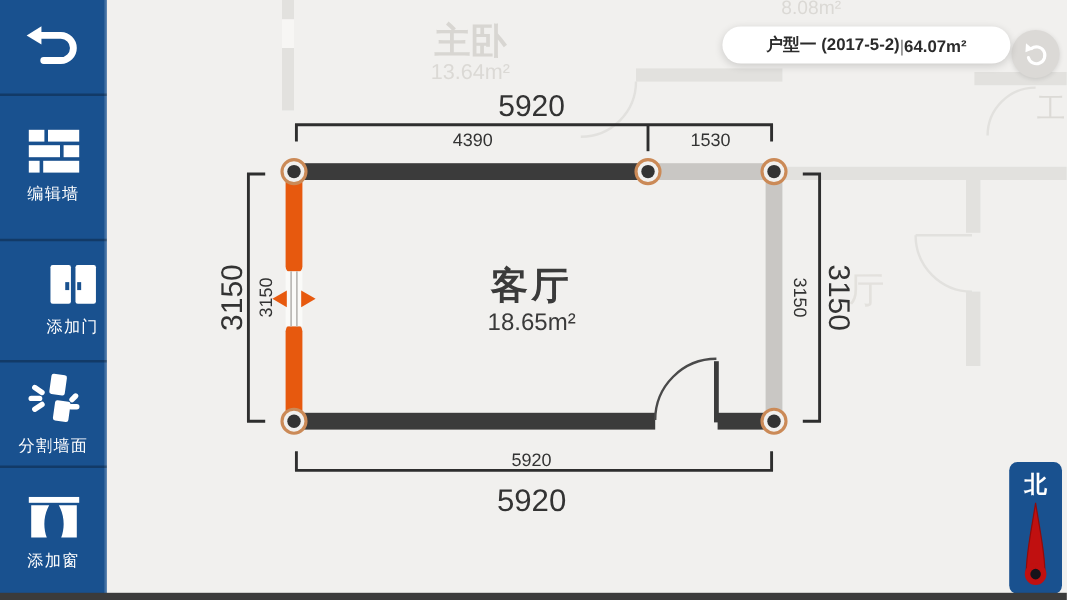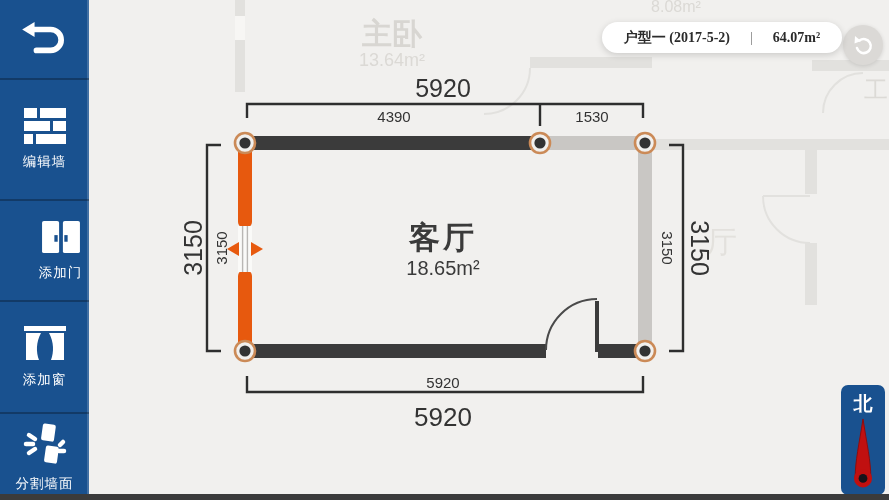--- a/index.html
+++ b/index.html
@@ -23,22 +23,22 @@
   .side-item .lbl{font-size:13.5px;letter-spacing:1px;white-space:nowrap;}
   .si-back{height:78px;}
   .si-1{height:119px;}
   .si-2{height:99px;padding-left:32px;}
   .si-3{height:110px;}
   .si-4{flex:1;}
   
   .plan-pill{
     position:absolute;left:602px;top:22px;width:240px;height:31px;z-index:25;
     background:#fff;border-radius:16px;box-shadow:0 2px 7px rgba(0,0,0,.16);
-    display:flex;align-items:center;justify-content:center;gap:20px;
-    font-size:14px;color:#2b2b2b;font-weight:bold;cursor:pointer;white-space:nowrap;font-family:Liberation Serif, serif;
+    display:flex;align-items:center;justify-content:center;gap:0;
+    font-size:14px;color:#2b2b2b;font-weight:bold;cursor:pointer;white-space:nowrap;
   }
   .plan-pill .sep{color:#777;font-weight:normal;}
   .rotate-btn{
     position:absolute;left:843px;top:25px;width:40px;height:40px;border-radius:50%;
     background:#dbd9d6;z-index:24;display:flex;align-items:center;justify-content:center;
     cursor:pointer;box-shadow:0 1px 4px rgba(0,0,0,.12);
   }
   
   .compass{
     position:absolute;left:841px;top:385px;width:44px;height:110px;z-index:30;
@@ -164,43 +164,43 @@
   <div class="side-item si-2">
     <svg width="44" height="36" viewBox="0 0 46 38">
       <rect x="3" y="2" width="18" height="34" rx="2" fill="#fff"></rect>
       <rect x="25" y="2" width="18" height="34" rx="2" fill="#fff"></rect>
       <rect x="16" y="17" width="3.5" height="7" fill="#19518f"></rect>
       <rect x="26.5" y="17" width="3.5" height="7" fill="#19518f"></rect>
     </svg>
     <span class="lbl">添加门</span>
   </div>
 
-  <div class="side-item si-3">
-    <svg width="46" height="36" viewBox="0 0 46 36" fill="#fff">
-      <rect x="2" y="0" width="42" height="5"></rect>
-      <path d="M4 7 L19 7 C14 16 14 26 17 34 L4 34 Z"></path>
-      <path d="M42 7 L27 7 C32 16 32 26 29 34 L42 34 Z"></path>
-    </svg>
-    <span class="lbl">添加窗</span>
-  </div>
-
   <div class="side-item si-4">
     <svg width="46" height="44" viewBox="0 0 46 44">
       <rect x="20" y="2" width="13" height="17" rx="2" fill="#fff" transform="rotate(8 26 10)"></rect>
       <rect x="23" y="24" width="13" height="17" rx="2" fill="#fff" transform="rotate(8 29 32)"></rect>
       <g stroke="#fff" stroke-width="4.5" stroke-linecap="round">
         <line x1="7" y1="13" x2="13" y2="17"></line>
         <line x1="4" y1="22" x2="11" y2="22"></line>
         <line x1="7" y1="31" x2="13" y2="27"></line>
         <line x1="41" y1="20" x2="38" y2="23"></line>
         <line x1="42" y1="29" x2="37" y2="29"></line>
       </g>
     </svg>
     <span class="lbl">分割墙面</span>
   </div>
+
+  <div class="side-item si-3">
+    <svg width="46" height="36" viewBox="0 0 46 36" fill="#fff">
+      <rect x="2" y="0" width="42" height="5"></rect>
+      <path d="M4 7 L19 7 C14 16 14 26 17 34 L4 34 Z"></path>
+      <path d="M42 7 L27 7 C32 16 32 26 29 34 L42 34 Z"></path>
+    </svg>
+    <span class="lbl">添加窗</span>
+  </div>
 </nav>
 
 <div class="plan-pill">
   <span>户型一 (2017-5-2)</span>
   <span class="sep">|</span>
   <span>64.07m²</span>
 </div>
 
 <div class="rotate-btn">
   <svg width="24" height="24" viewBox="0 0 24 24">

